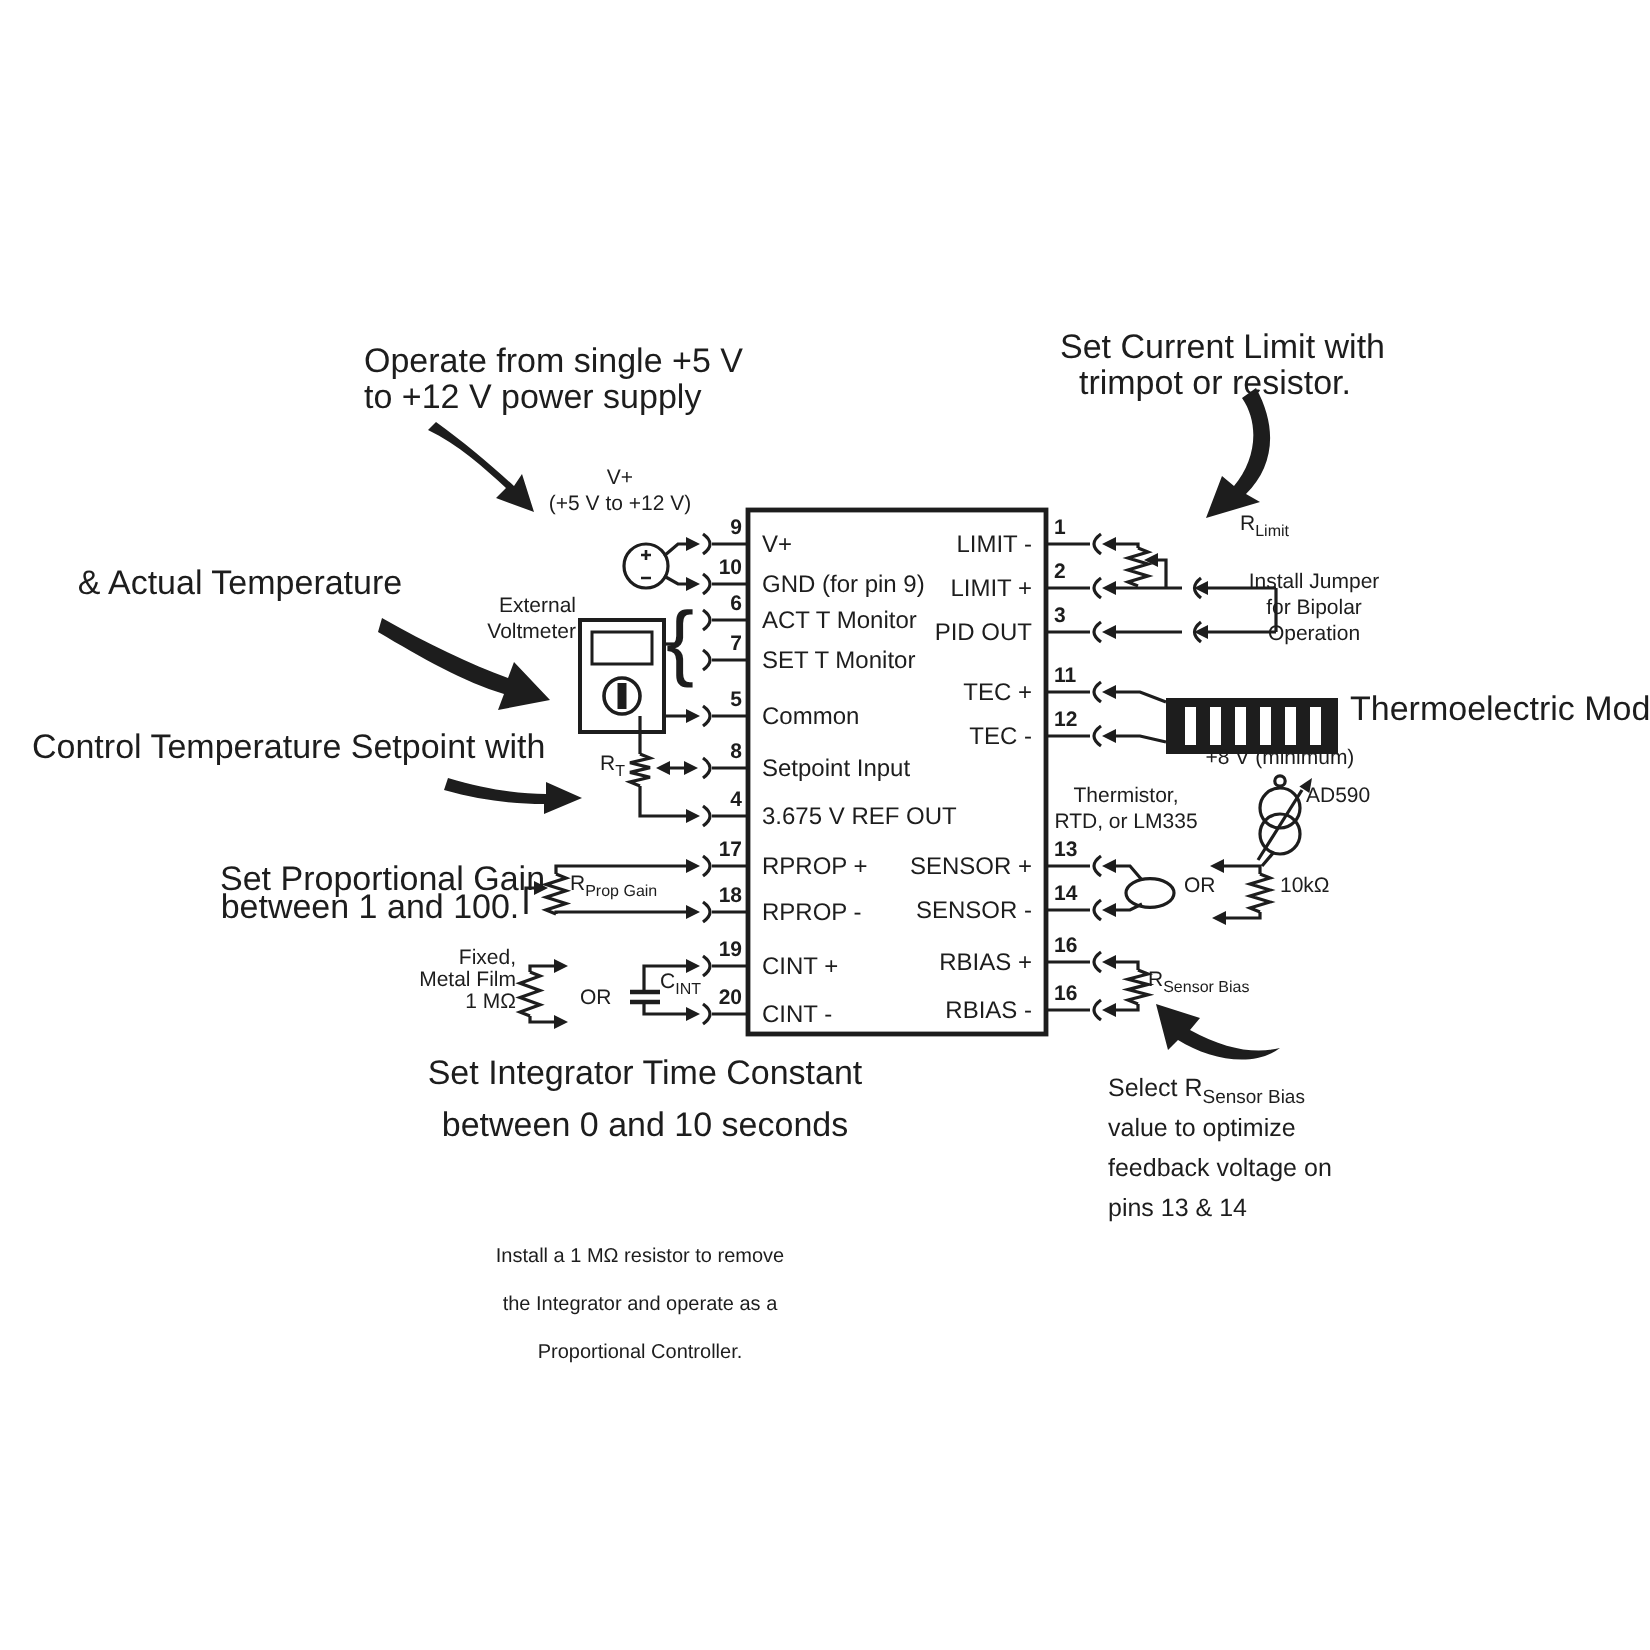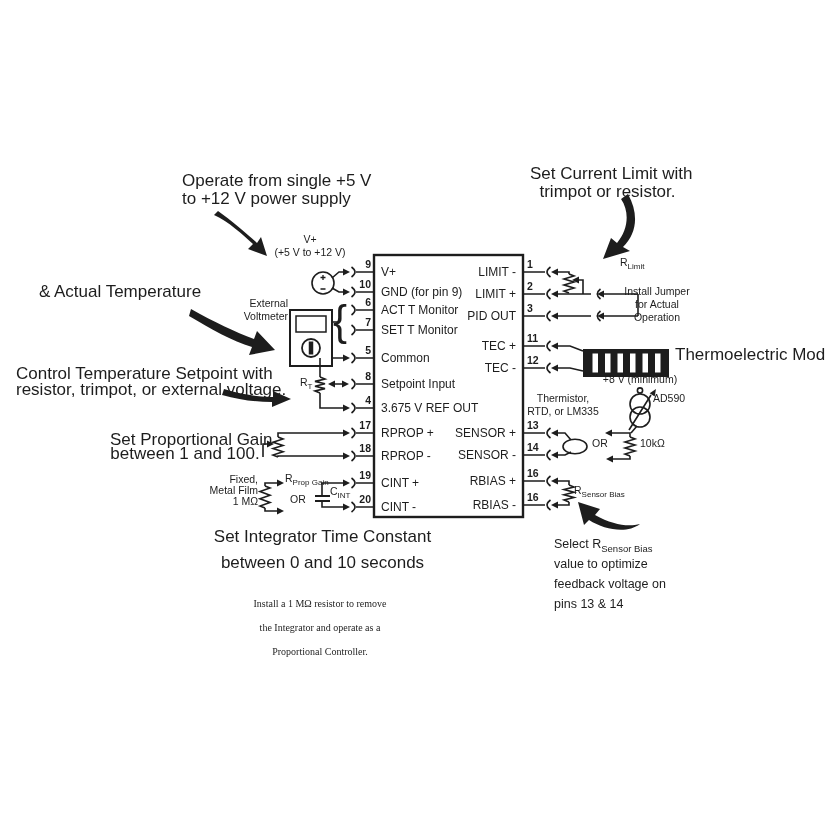--- a/index.html
+++ b/index.html
@@ -140,42 +140,41 @@
     <div>Set Current Limit with</div>
     <div>trimpot or resistor.</div>
   </div>
 
   <div class="txt h c" style="left:22px;top:283px;width:196px;">
     <div>&amp; Actual Temperature</div>
   </div>
 
   <div class="txt h c" style="left:16px;top:366px;width:214px;line-height:15.5px;">
     <div>Control Temperature Setpoint with</div>
-    <div>resistor, trimpot, or external voltage.</div>
   </div>
 
   <div class="txt h c" style="left:110px;top:433px;width:150px;line-height:14px;">
     <div>Set Proportional Gain</div>
     <div>between 1 and 100.</div>
   </div>
 
   <div class="txt h c" style="left:195px;top:524px;width:255px;line-height:26px;">
     <div>Set Integrator Time Constant</div>
     <div>between 0 and 10 seconds</div>
   </div>
 
-  <div class="txt note c" style="left:212px;top:592px;width:216px;font-family:Liberation Serif, serif;">
+  <div class="txt note c" style="left:212px;top:617px;width:216px;">
     <div>Install a 1 MΩ resistor to remove</div>
     <div>the Integrator and operate as a</div>
     <div>Proportional Controller.</div>
   </div>
 
   <div class="txt s c" style="left:620px;top:285px;width:74px;">
     <div>Install Jumper</div>
-    <div>for Actual</div>
+    <div>for Bipolar</div>
     <div>Operation</div>
   </div>
 
   <div class="txt h" style="left:675px;top:346px;">Thermoelectric Module</div>
   <div class="txt s c" style="left:595px;top:373px;width:90px;">+8 V (minimum)</div>
 
   <div class="txt s c" style="left:527px;top:392px;width:72px;">
     <div>Thermistor,</div>
     <div>RTD, or LM335</div>
   </div>
@@ -203,21 +202,21 @@
     <div>1 MΩ</div>
   </div>
 
   <div class="txt s" style="left:290px;top:493px;">OR</div>
   <div class="txt s" style="left:592px;top:437px;">OR</div>
   <div class="txt s" style="left:653px;top:392px;">AD590</div>
   <div class="txt s" style="left:640px;top:437px;">10kΩ</div>
 
   <div class="txt s" style="left:580px;top:256px;padding-left:40px;"><span>R</span><sub class="sub">Limit</sub></div>
   <div class="txt s" style="left:300px;top:376px;"><span>R</span><sub class="sub">T</sub></div>
-  <div class="txt s" style="left:285px;top:436px;margin-top:36px;"><span>R</span><sub class="sub">Prop Gain</sub></div>
+  <div class="txt s" style="left:285px;top:436px;"><span>R</span><sub class="sub">Prop Gain</sub></div>
   <div class="txt s" style="left:574px;top:484px;"><span>R</span><sub class="sub">Sensor Bias</sub></div>
   <div class="txt s" style="left:330px;top:485px;"><span>C</span><sub class="sub">INT</sub></div>
 
   <div id="chip-pins">
       <div class="pinlab" style="left:381px;top:265px;">V+</div>
       <div class="pinnum r" style="right:454px;top:258px;width:20px;text-align:right;">9</div>
       <div class="pinlab" style="left:381px;top:285px;">GND (for pin 9)</div>
       <div class="pinnum r" style="right:454px;top:278px;width:20px;text-align:right;">10</div>
       <div class="pinlab" style="left:381px;top:303px;">ACT T Monitor</div>
       <div class="pinnum r" style="right:454px;top:296px;width:20px;text-align:right;">6</div>

